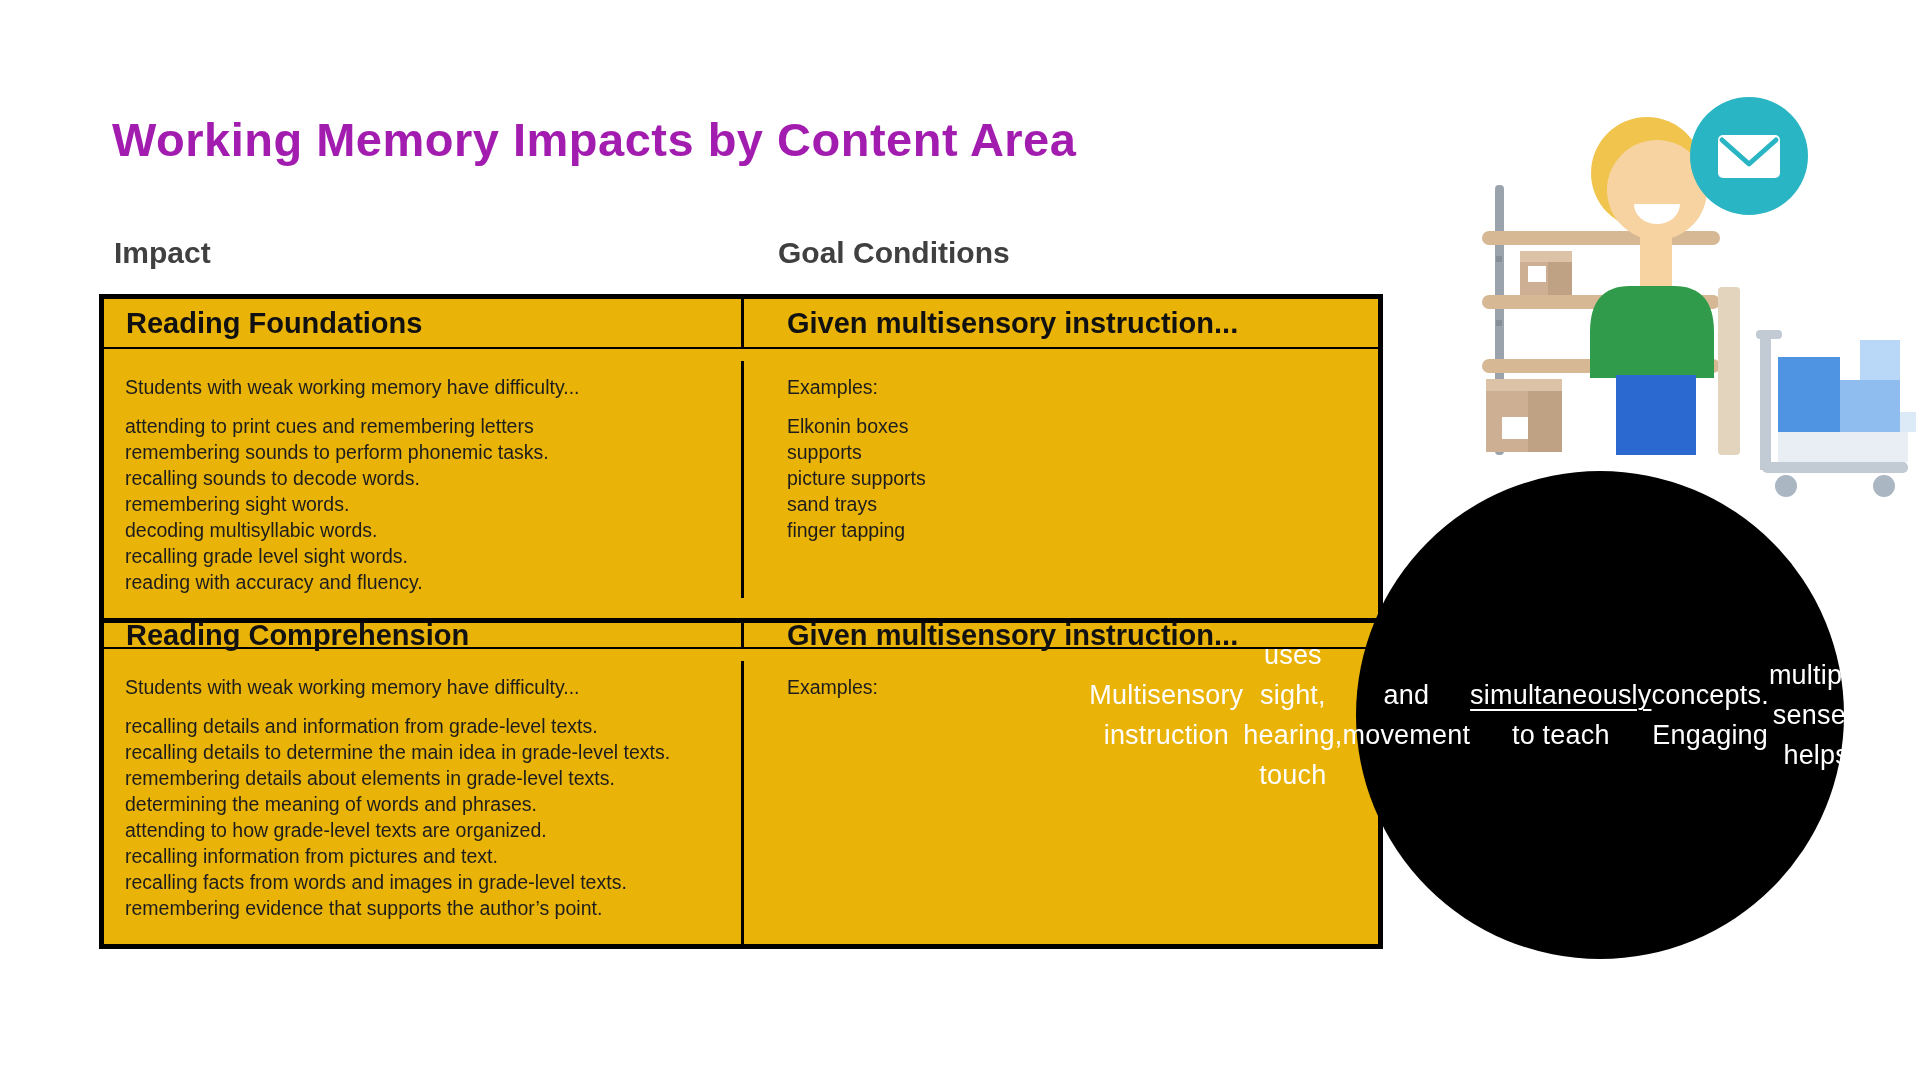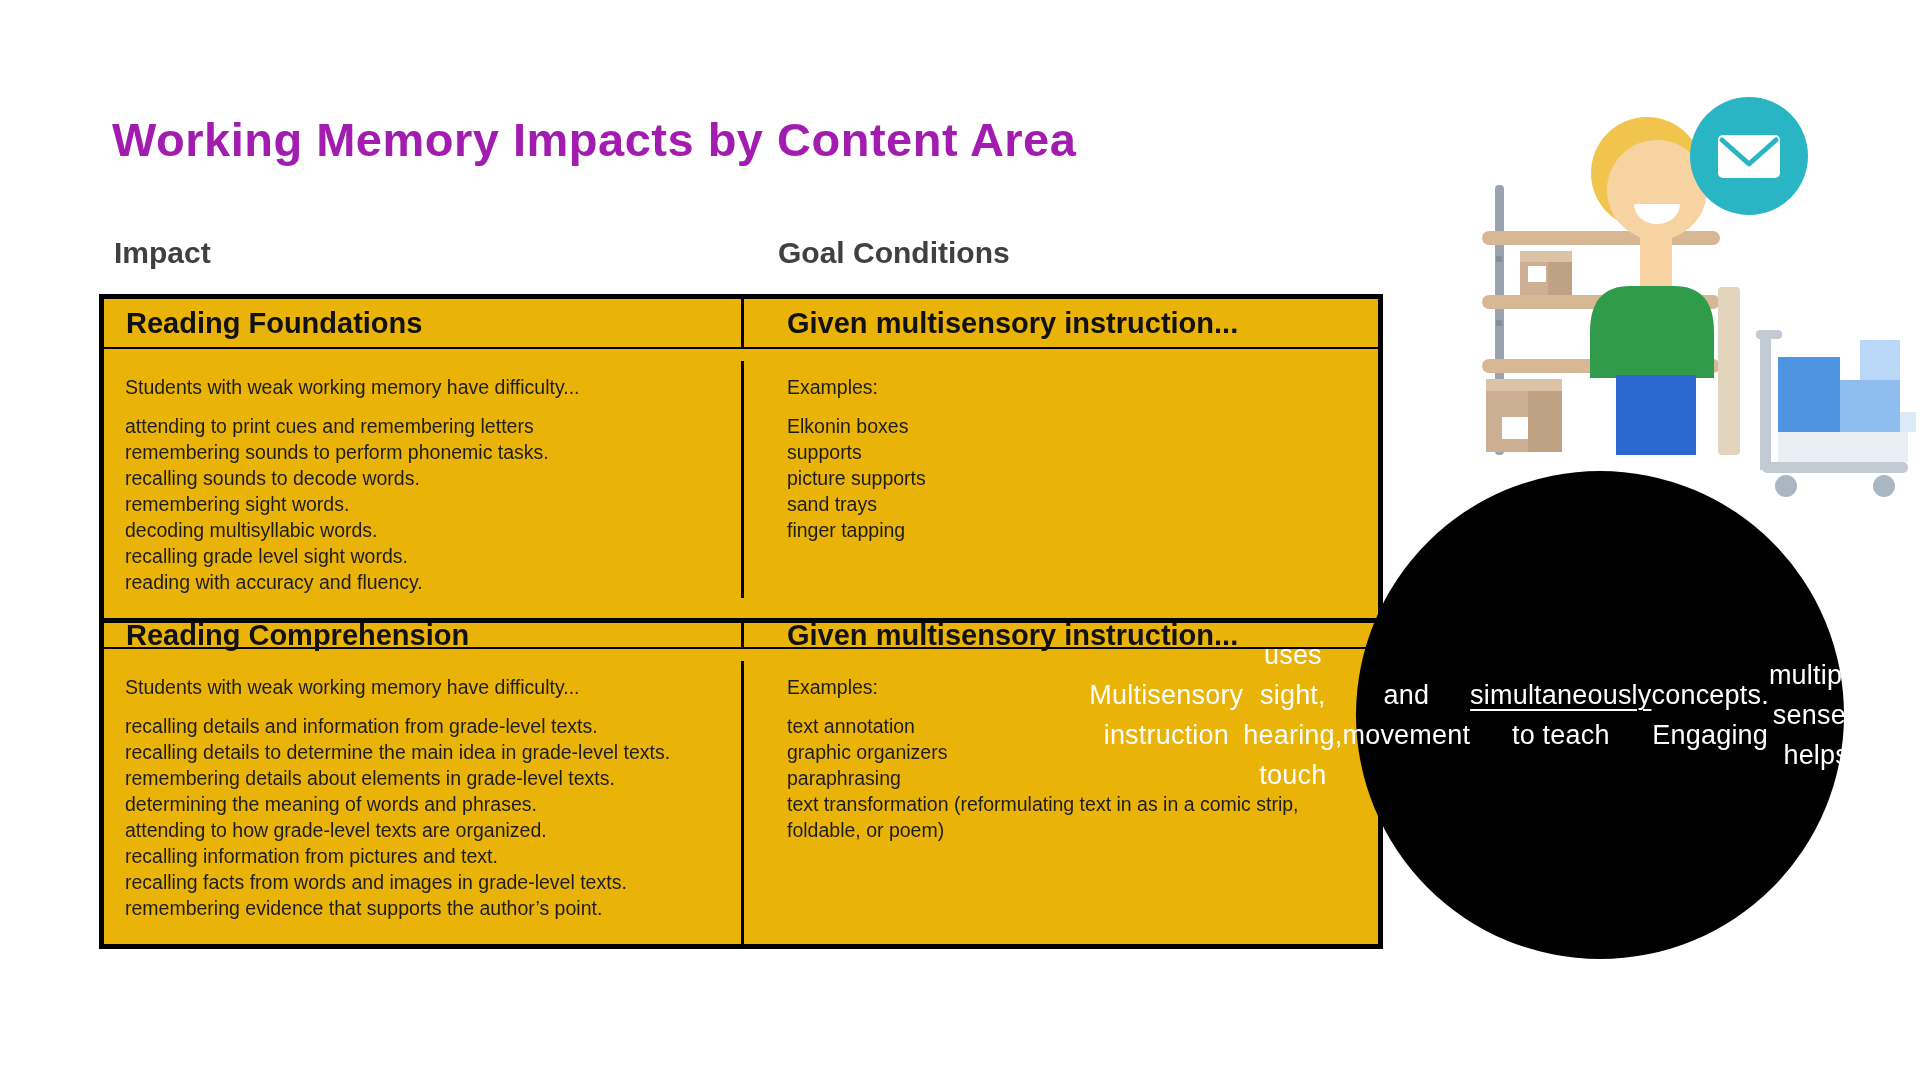--- a/index.html
+++ b/index.html
@@ -102,26 +102,20 @@
       <div class="li">remembering details about elements in grade-level texts.</div>
       <div class="li">determining the meaning of words and phrases.</div>
       <div class="li">attending to how grade-level texts are organized.</div>
       <div class="li">recalling information from pictures and text.</div>
       <div class="li">recalling facts from words and images in grade-level texts.</div>
       <div class="li">remembering evidence that supports the author’s point.</div>
     </div>
   </div>
   <div class="cell bodycell c2">
     <p class="intro">Examples:</p>
-    <div>
-      <div class="li">text annotation</div>
-      <div class="li">graphic organizers</div>
-      <div class="li">paraphrasing</div>
-      <div class="li">text transformation (reformulating text in as in a comic strip, foldable, or poem)</div>
-    </div>
   </div>
 </div>
 
 <svg class="illo" width="470" height="440" viewBox="0 0 470 440" aria-hidden="true">
 
   <g>
     <rect x="45" y="105" width="9" height="270" rx="4" fill="#9aa2ac"></rect>
     <rect x="32" y="151" width="238" height="14" rx="7" fill="#d6b894"></rect>
     <rect x="32" y="215" width="238" height="14" rx="7" fill="#d6b894"></rect>
     <rect x="32" y="279" width="238" height="14" rx="7" fill="#d6b894"></rect>

